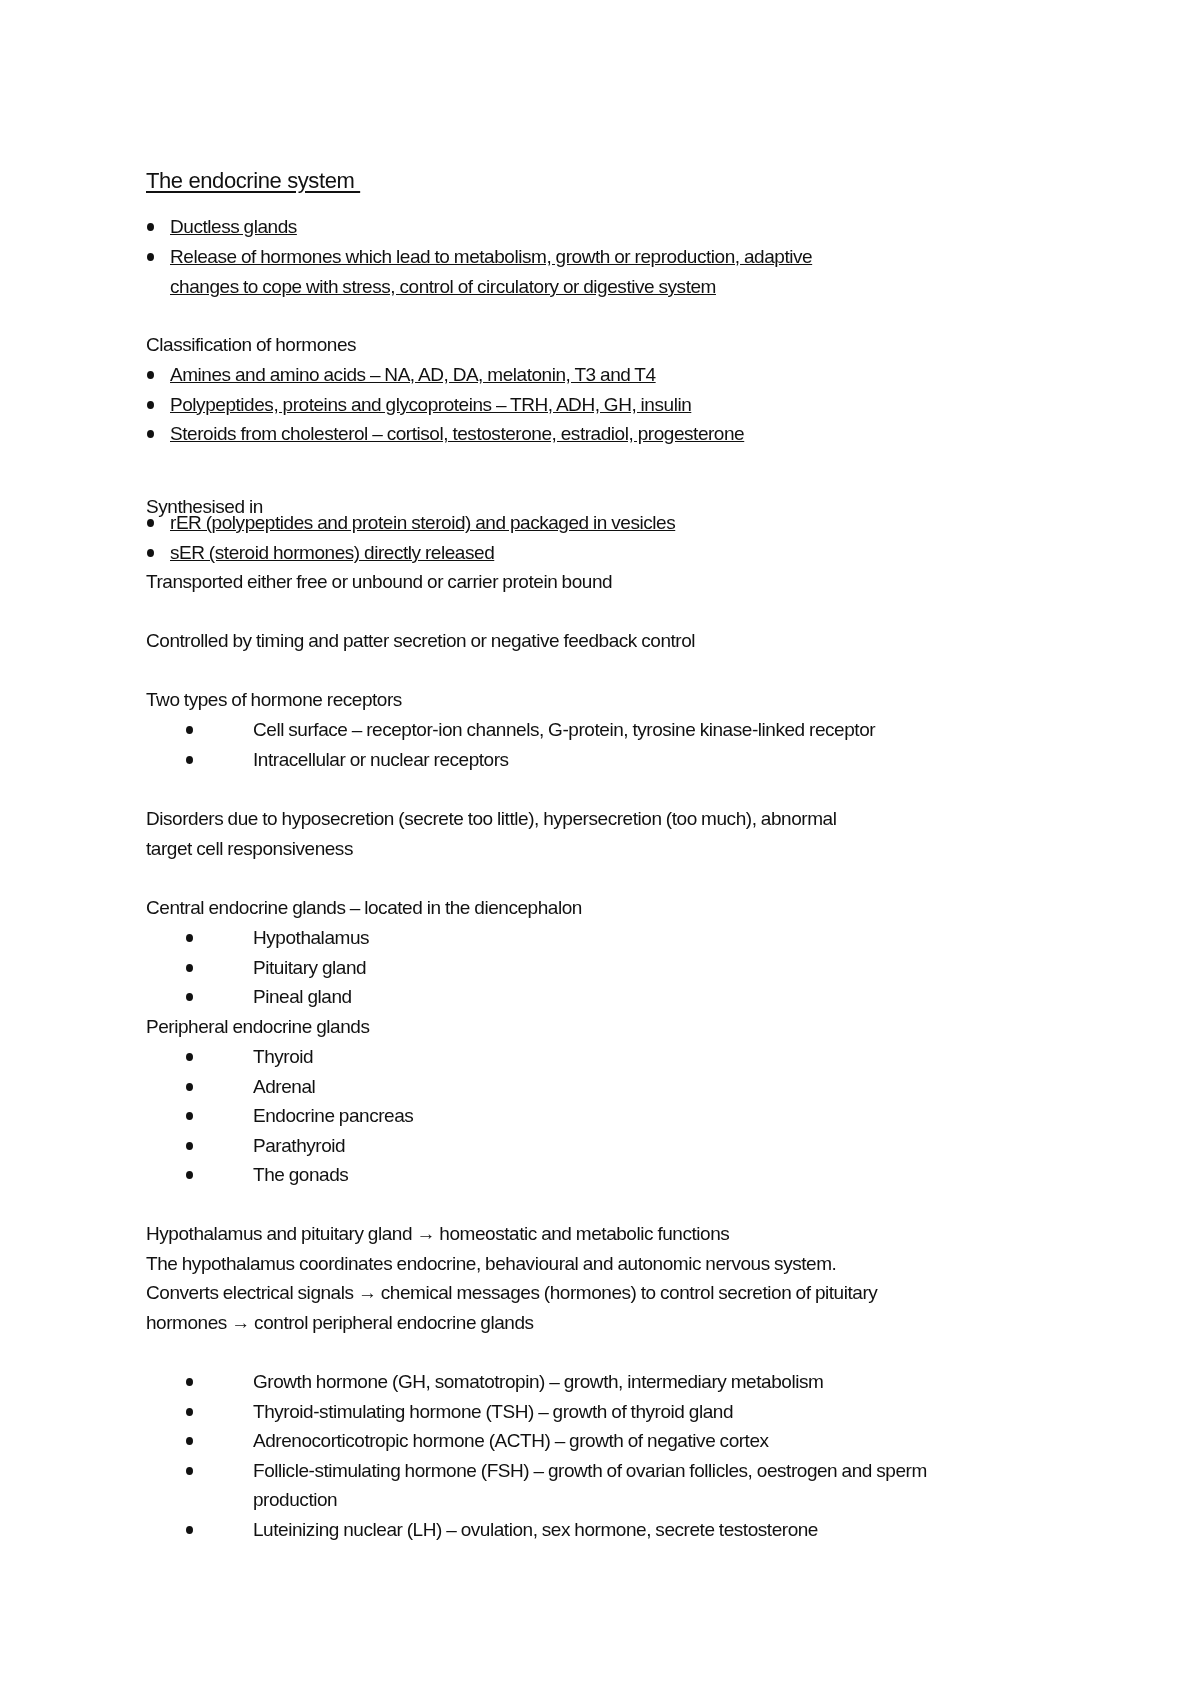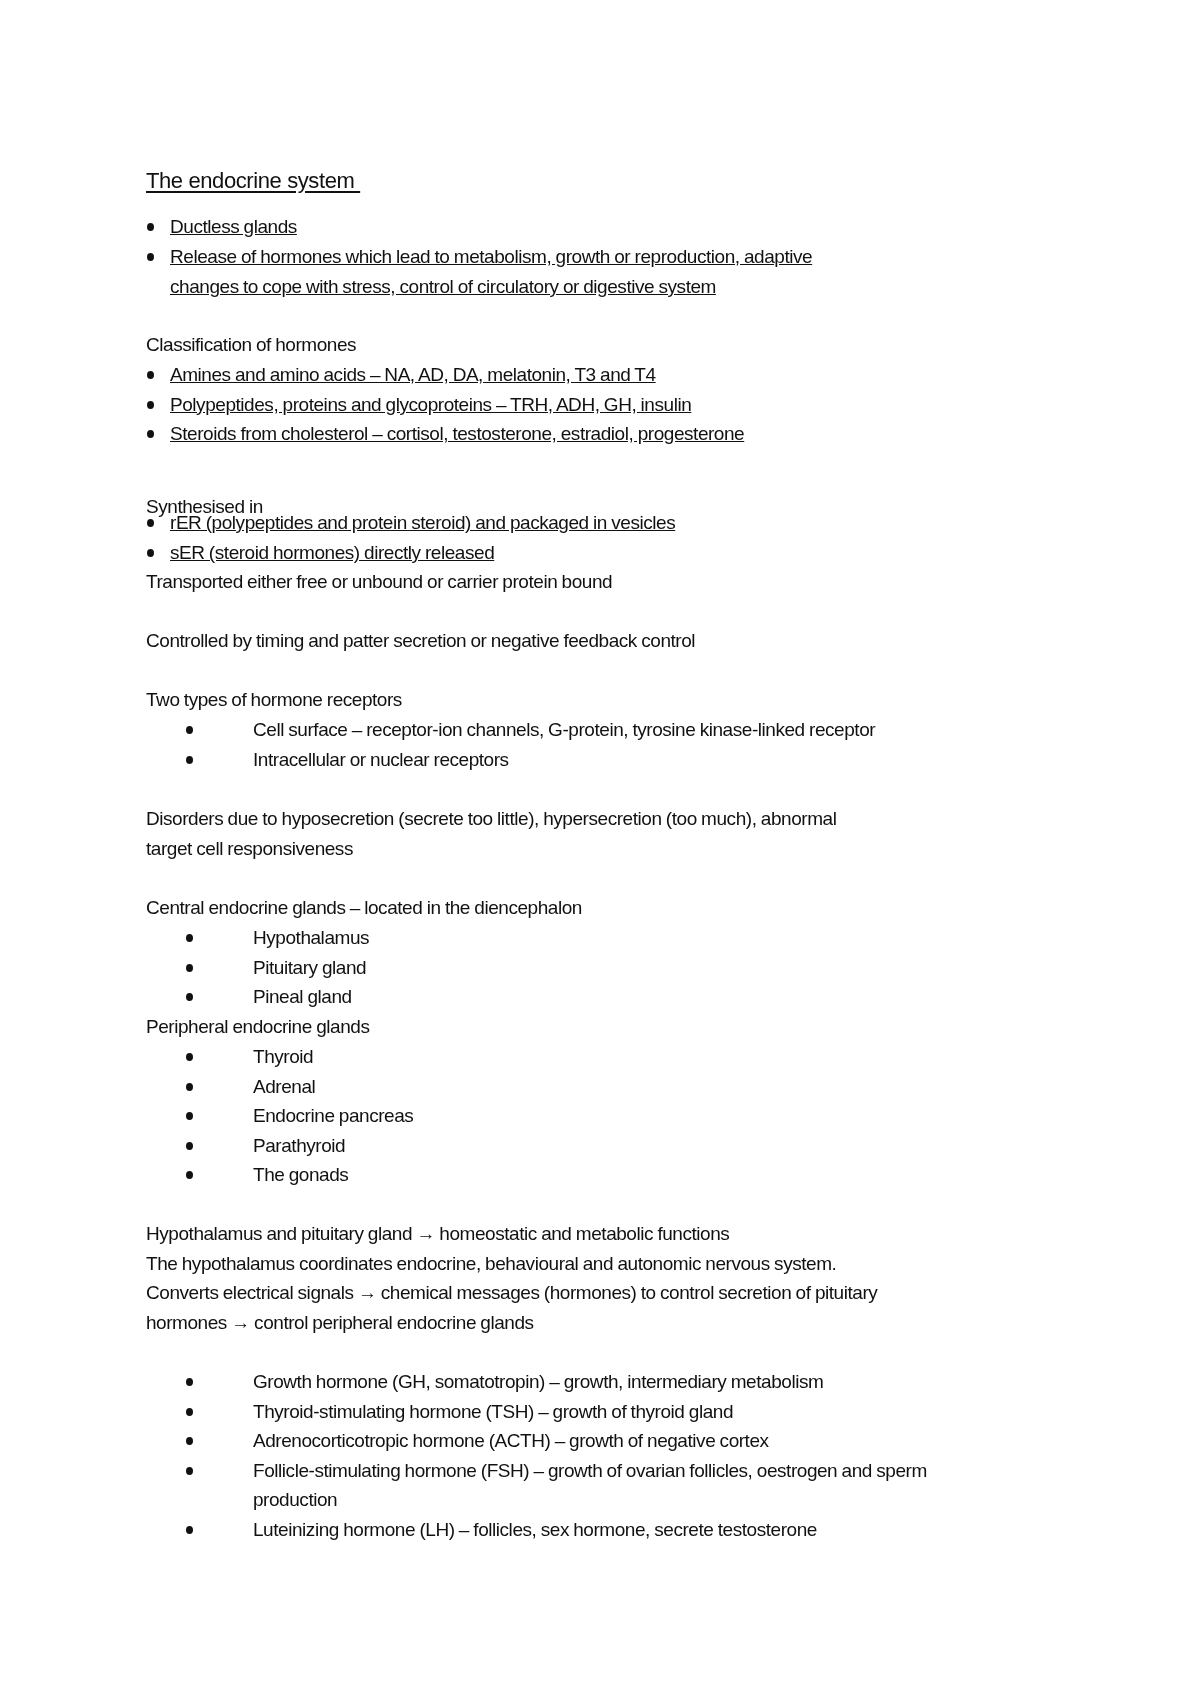--- a/index.html
+++ b/index.html
@@ -139,16 +139,16 @@
     <span class="bullet b2-dot" style="top:1378px"></span>
     <div class="line b2-text" style="top:1370px">Growth hormone (GH, somatotropin) – growth, intermediary metabolism</div>
     <span class="bullet b2-dot" style="top:1408px"></span>
     <div class="line b2-text" style="top:1400px">Thyroid-stimulating hormone (TSH) – growth of thyroid gland</div>
     <span class="bullet b2-dot" style="top:1437px"></span>
     <div class="line b2-text" style="top:1429px">Adrenocorticotropic hormone (ACTH) – growth of negative cortex</div>
     <span class="bullet b2-dot" style="top:1467px"></span>
     <div class="line b2-text" style="top:1459px">Follicle-stimulating hormone (FSH) – growth of ovarian follicles, oestrogen and sperm</div>
     <div class="line b2-text" style="top:1488px">production</div>
     <span class="bullet b2-dot" style="top:1526px"></span>
-    <div class="line b2-text" style="top:1518px">Luteinizing hormone (LH) – follicles, sex hormone, secrete testosterone</div>
+    <div class="line b2-text" style="top:1518px">Luteinizing nuclear (LH) – ovulation, sex hormone, secrete testosterone</div>
   </div>
 
 </div>
 
 </body></html>

